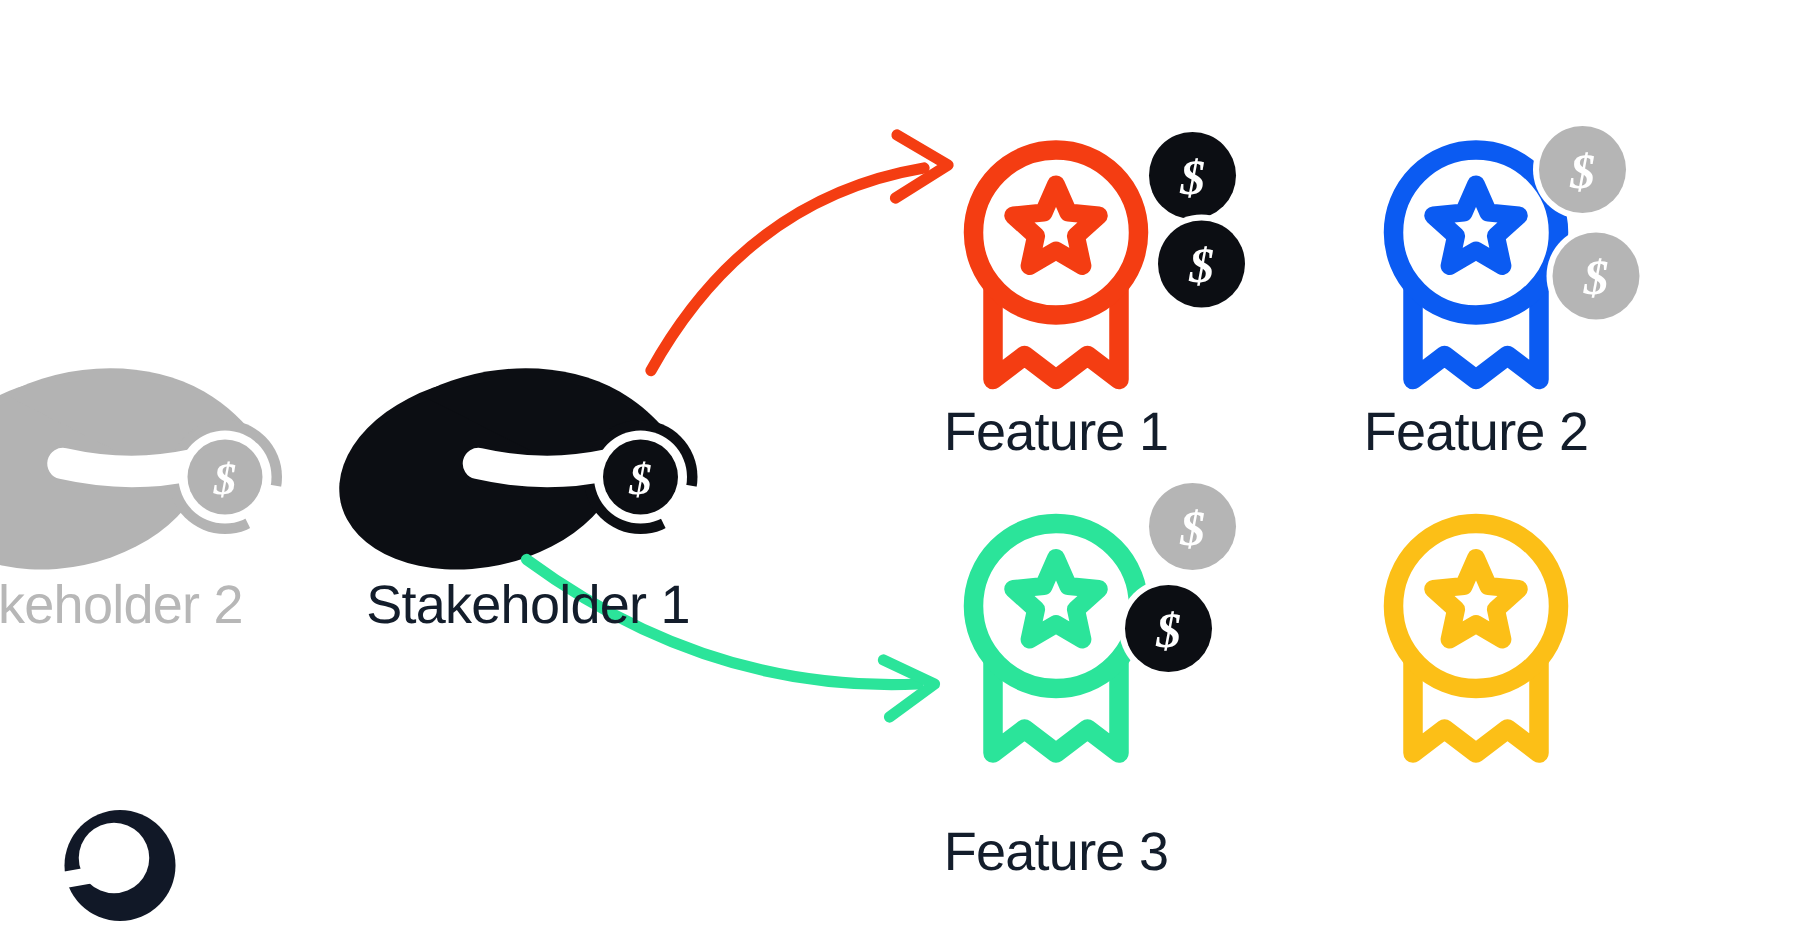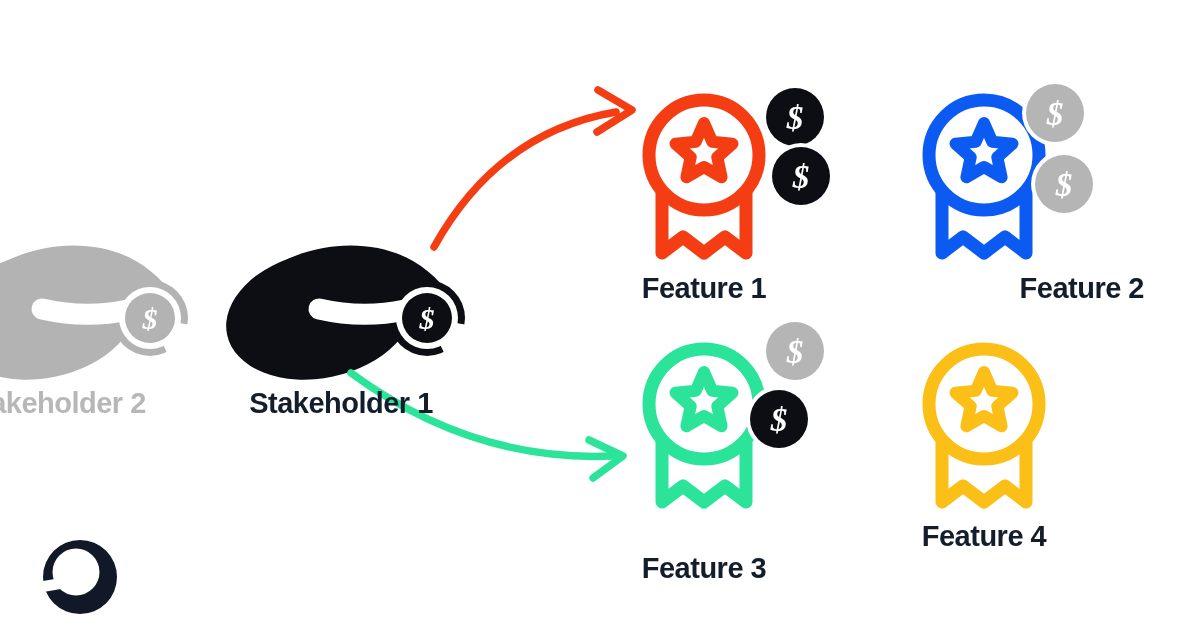--- a/index.html
+++ b/index.html
@@ -4,21 +4,21 @@
 <style>
   html,body{margin:0;padding:0;background:#fff;}
   #canvas{
     position:relative;width:1200px;height:628px;background:#fff;
     overflow:hidden;font-family:"Liberation Sans",sans-serif;
   }
   .abs{position:absolute;}
   svg{overflow:visible;display:block;}
   .label{
     position:absolute;width:320px;text-align:center;
-    font-size:29px;font-weight:700;letter-spacing:-0.5px;line-height:40px;
+    font-size:36px;font-weight:400;letter-spacing:-0.5px;line-height:40px;
     white-space:nowrap;
   }
   .label-dark{color:#131d2b;}
   .label-gray{color:#b7b7b7;}
   .coin-svg text{
     font-family:"Liberation Serif",serif;font-style:italic;font-weight:700;
   }
   .hand-svg text{
     font-family:"Liberation Serif",serif;font-style:italic;font-weight:700;
   }
@@ -112,26 +112,25 @@
     <circle cx="33" cy="33" r="29" fill="#b5b5b5"></circle>
     <text x="33" y="45" font-size="33" fill="#ffffff" text-anchor="middle">$</text>
   </svg>
   <svg class="abs coin-svg" style="left:746px;top:386px;" width="66" height="66" viewBox="0 0 66 66">
     <circle cx="33" cy="33" r="33" fill="#ffffff"></circle>
     <circle cx="33" cy="33" r="29" fill="#0c0e13"></circle>
     <text x="33" y="45" font-size="33" fill="#ffffff" text-anchor="middle">$</text>
   </svg>
 
   <div class="label label-gray" style="left:-106px;top:383px;">Stakeholder 2</div>
-  <div class="label label-dark" style="left:181px;top:383px;">Stakeholder 1</div>
+  <div class="label label-dark" style="left:192px;top:383px;">Stakeholder 1</div>
 
   <div class="label label-dark" style="left:544px;top:268px;">Feature 1</div>
-  <div class="label label-dark" style="left:824px;top:268px;text-align:right;">Feature 2</div>
+  <div class="label label-dark" style="left:824px;top:268px;">Feature 2</div>
   <div class="label label-dark" style="left:544px;top:516px;margin-top:32px;">Feature 3</div>
-  <div class="label label-dark" style="left:824px;top:516px;">Feature 4</div>
 
   <svg class="abs" style="left:40px;top:540px;" width="84" height="84" viewBox="0 0 84 84">
     <circle cx="40" cy="37" r="37" fill="#111827"></circle>
     <circle cx="36" cy="32" r="23.5" fill="#ffffff"></circle>
     <rect x="-2" y="40" width="22" height="11" fill="#ffffff" transform="rotate(-10 9 45)"></rect>
   </svg>
 
 </div>
 
 </body></html>

